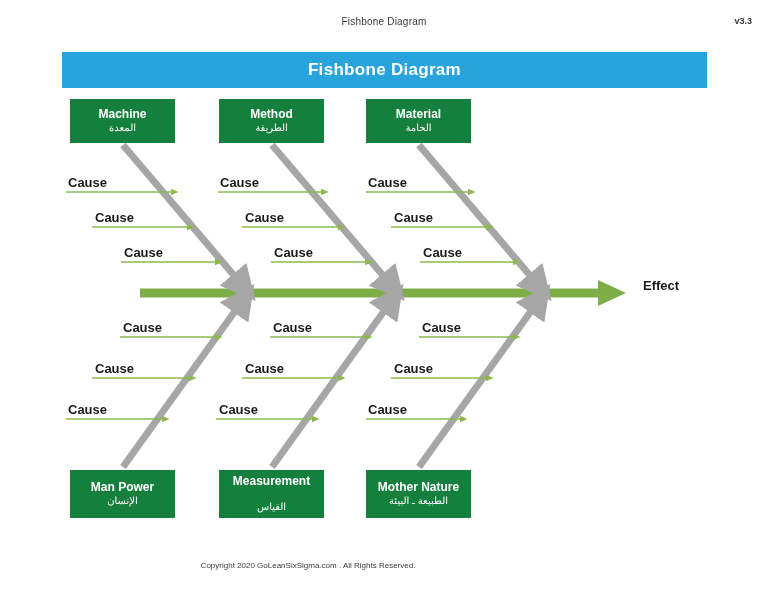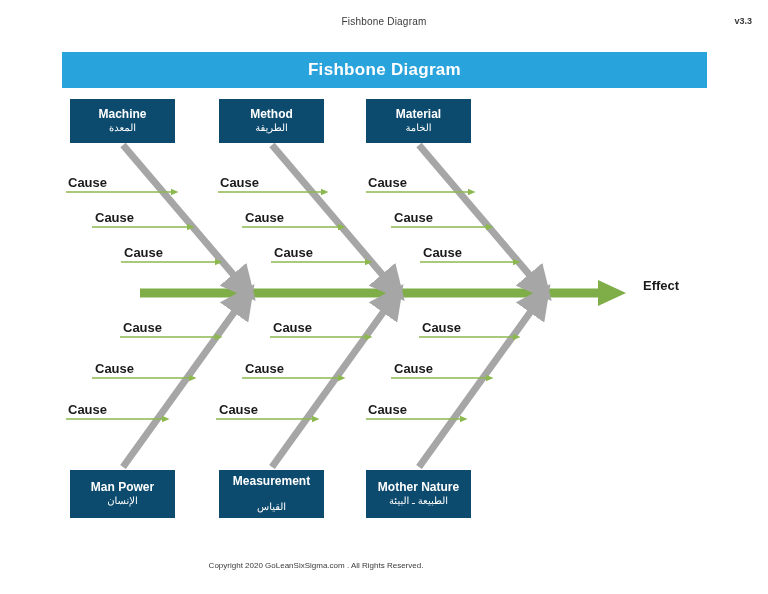--- a/index.html
+++ b/index.html
@@ -81,21 +81,21 @@
     position: absolute;
     left: 0;
     top: 0;
   }
 
   
   .cat-box {
     position: absolute;
     width: 105px;
     height: 44px;
-    background: #0c4a6e;
+    background: #15803d;
     display: flex;
     flex-direction: column;
     align-items: center;
     justify-content: center;
     box-sizing: border-box;
   }
   .cat-box.tall {
     height: 48px;
   }
   .cat-en {
@@ -142,21 +142,20 @@
 
   
   .footer {
     position: absolute;
     left: 0;
     top: 561px;
     width: 616px;
     text-align: center;
     font-size: 8px;
     color: #3a3a3a;
-    padding-left: 8px;
   }
 </style>
 </head>
 <body>
 
 <div class="page">
 
   <div class="doc-header">
     <div class="doc-header-title">Fishbone Diagram</div>
     <div class="doc-header-version">v3.3</div>

